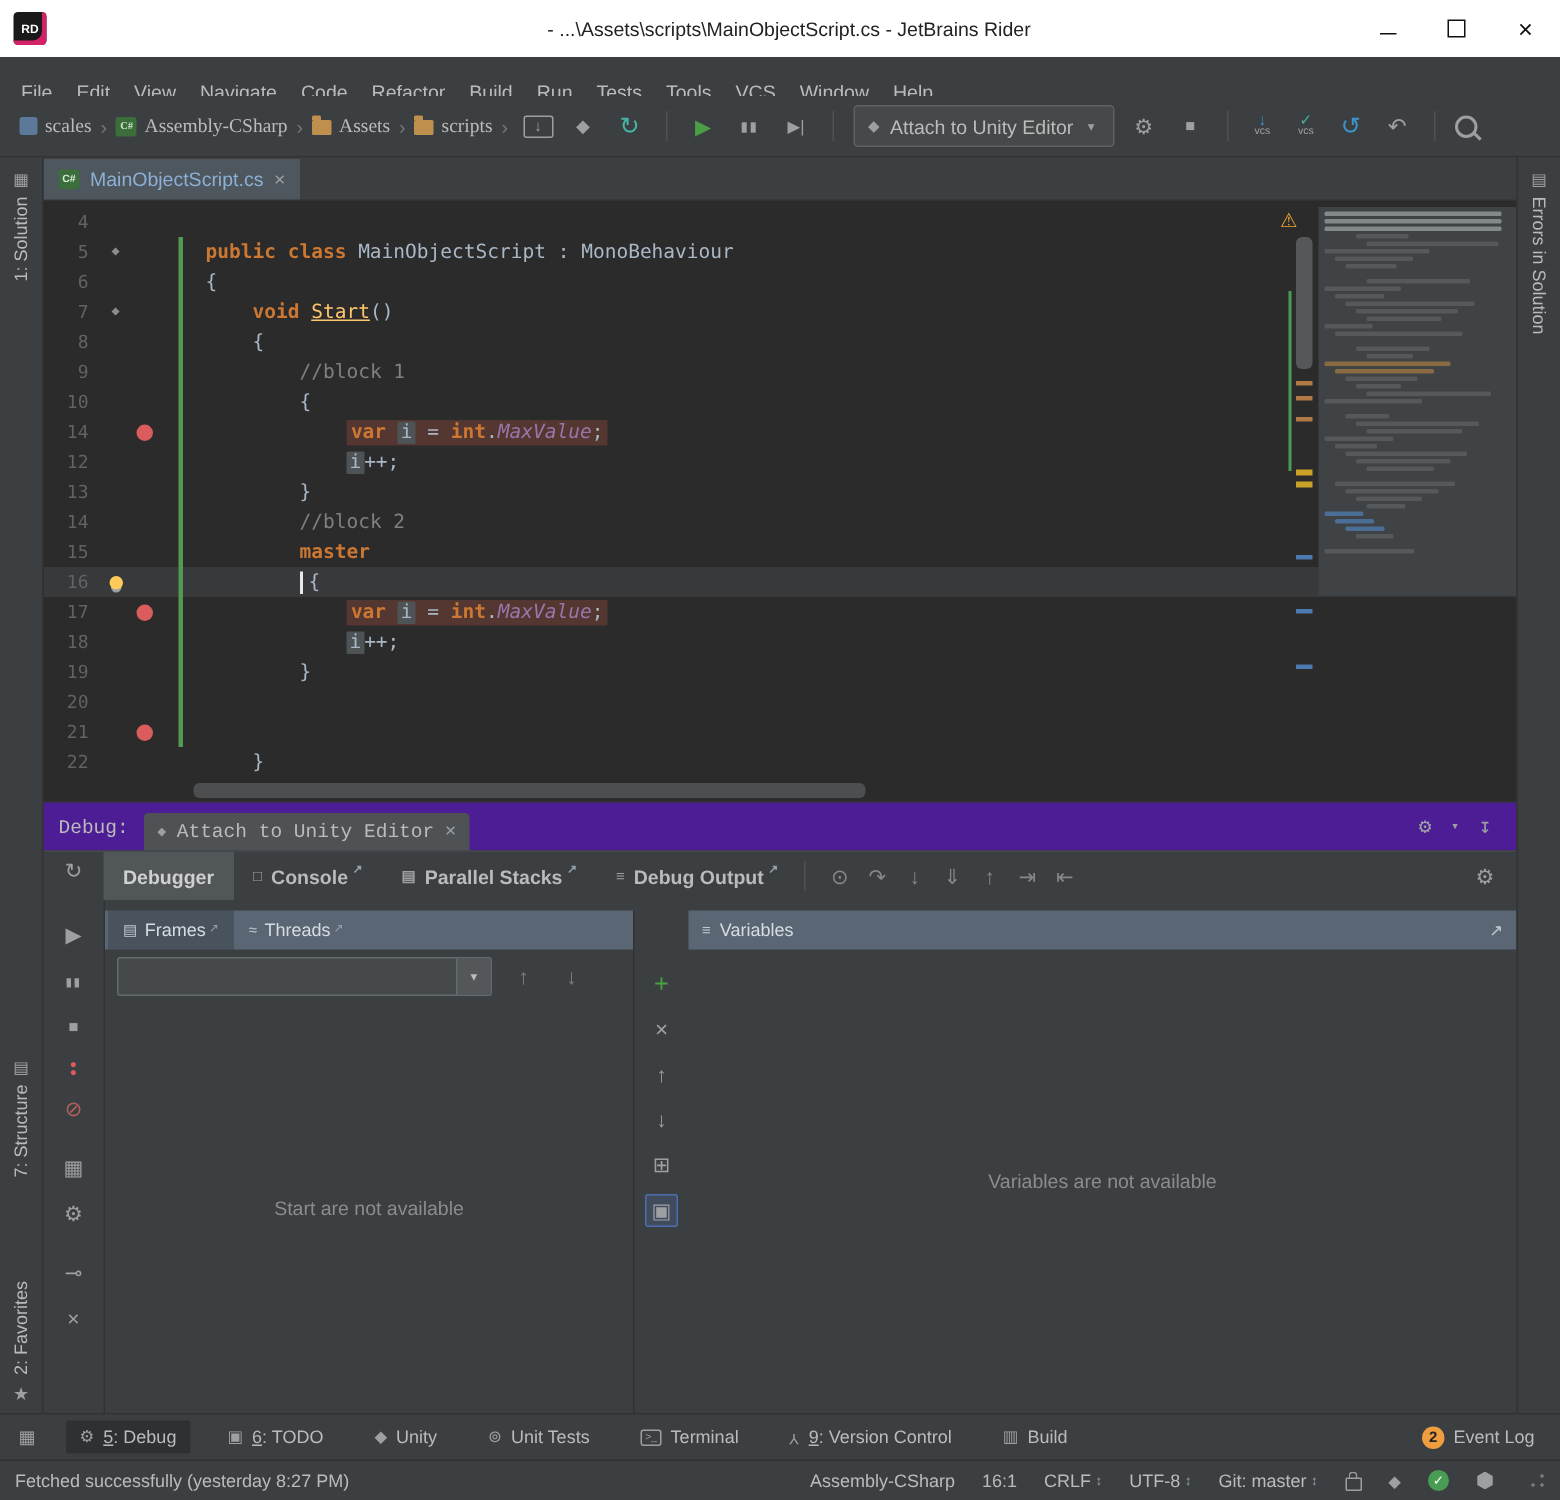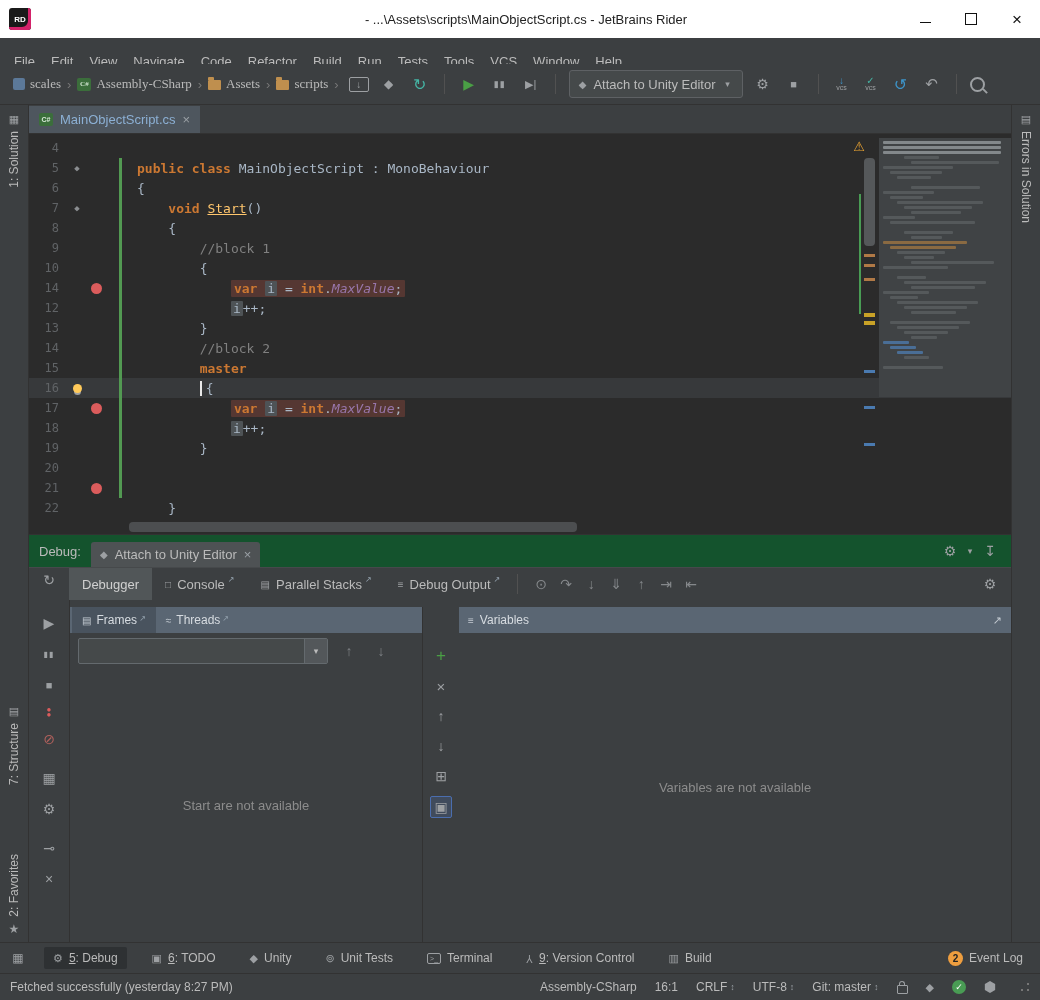--- a/index.html
+++ b/index.html
@@ -107,31 +107,31 @@
   .mk.y2{top:163px;height:4px;background:#c9a227;}
   .mk.b1{top:212px;height:3px;background:#4a7ab0;}
   .mk.b2{top:248px;height:3px;background:#4a7ab0;}
   .mk.b3{top:285px;height:3px;background:#4a7ab0;}
   .minimap{position:absolute;top:4px;right:0;width:132px;height:256px;background:#404345;overflow:hidden;padding-top:3px;}
   .mmrow{height:3px;margin-bottom:2px;background:#55595b;border-radius:1px;}
   .hscroll{position:absolute;left:100px;right:160px;bottom:2px;height:10px;}
   .hthumb{width:62%;height:100%;background:#55585a;border-radius:4px;opacity:.8;}
 
   
-  .dbg-header{height:32px;flex:0 0 32px;background:#14532d;display:flex;align-items:center;gap:10px;
-              padding-left:10px;border-top:1px solid #323232;font-size:13px;}
+  .dbg-header{height:32px;flex:0 0 32px;background:#4c1d95;display:flex;align-items:center;gap:10px;
+              padding-left:10px;border-top:1px solid #323232;font-size:13px;font-family:Liberation Mono, monospace;}
   .session-tab{height:25px;display:inline-flex;align-items:center;gap:7px;padding:0 9px;background:#4e5254;
                border-radius:3px 3px 0 0;align-self:flex-end;}
   .unity-ic{color:#9da0a3;font-size:10px;}
   .dh-right{margin-left:auto;display:flex;align-items:center;gap:4px;padding-right:10px;}
 
   
   .dbg-tabs{height:32px;flex:0 0 32px;background:#3c3f41;border-top:1px solid #46494b;display:flex;align-items:stretch;}
   .dbg-tool{width:40px;flex:0 0 40px;align-items:center;justify-content:center;display:flex;}
-  .dtabs{display:flex;align-items:stretch;}
+  .dtabs{display:flex;align-items:stretch;font-weight:bold;}
   .dtab{display:inline-flex;align-items:center;gap:6px;padding:0 13px;font-size:13px;color:#bbbbbb;}
   .dtab.active{background:#515658;color:#d0d0d0;}
   .dtab-ic{font-size:10px;color:#9da0a3;}
   .sup{font-size:8px;color:#93a1ad;align-self:flex-start;margin-top:7px;margin-left:-3px;}
   .steps{display:flex;align-items:center;gap:3px;margin-left:8px;}
   .steps .ic{color:#85888b;}
   .right-gear{margin-left:auto;margin-right:10px;align-self:center;}
 
   
   .dbg-content{flex:1;display:flex;background:#3c3f41;min-height:0;}

